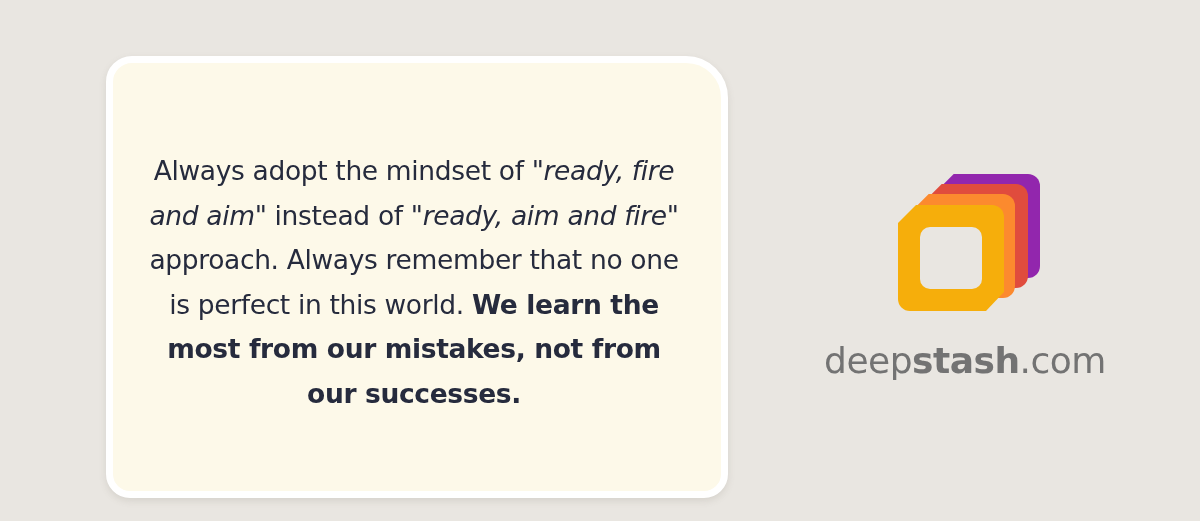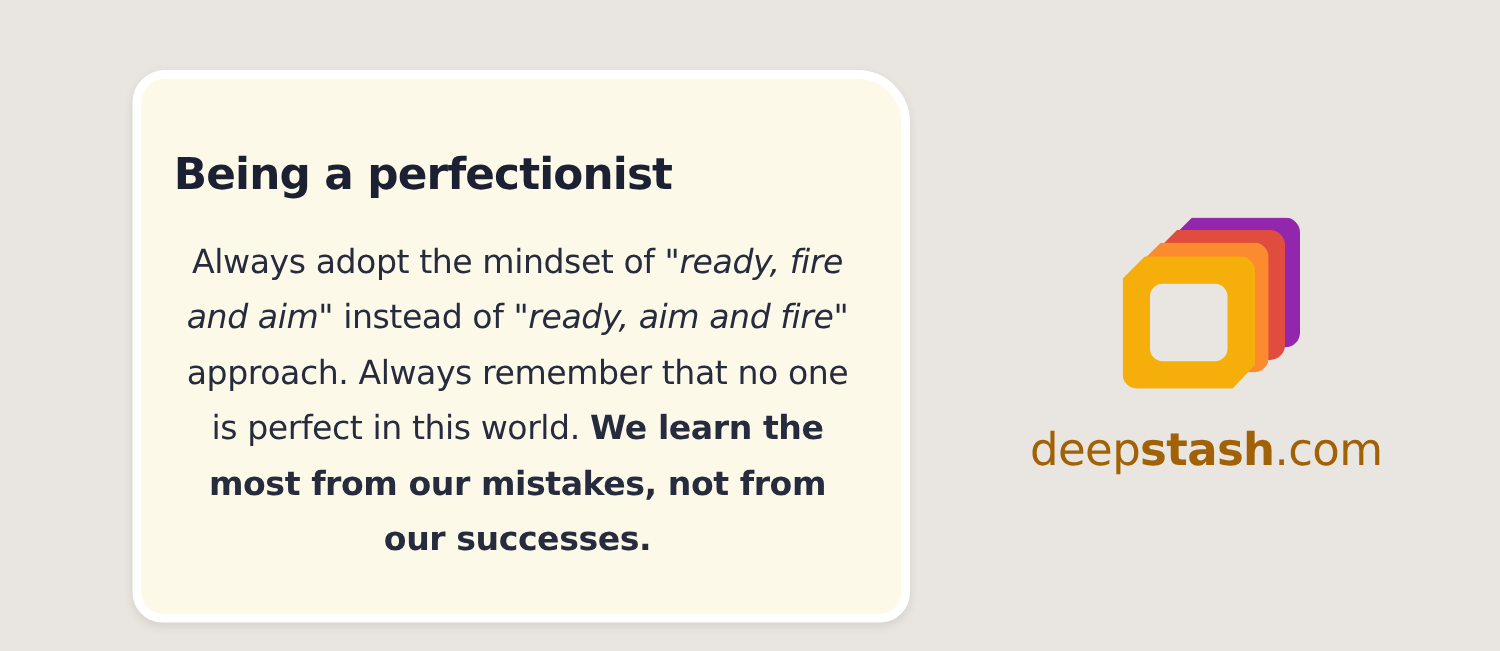--- a/index.html
+++ b/index.html
@@ -107,32 +107,31 @@
     background: #E9E6E1;
   }
 
   .brand-name {
     margin: 0;
     padding-top: 22px;
     text-align: center;
     font-family: "DejaVu Sans", sans-serif;
     font-size: 36px;
     letter-spacing: -0.5px;
-    color: #a16207;
+    color: #737373;
     white-space: nowrap;
   }
   .brand-name .b-bold { font-weight: bold; }
 </style>
 </head>
 <body>
 
 <div id="stage">
 
   <div class="quote-card">
-    <h1 class="quote-title">Being a perfectionist</h1>
 
     <p class="quote-body"><span>Always adopt the mindset of "</span><span class="em">ready, fire and aim</span><span>" instead of "</span><span class="em">ready, aim and fire</span><span>" approach. Always remember that no one is perfect in this world. </span><span class="strong">We learn the most from our mistakes, not from our successes.</span></p>
   </div>
 
   <div class="brand">
 
     <div class="logo-wrap">
       <div class="logo-layer l1"></div>
       <div class="logo-layer l2"></div>
       <div class="logo-layer l3"></div>

